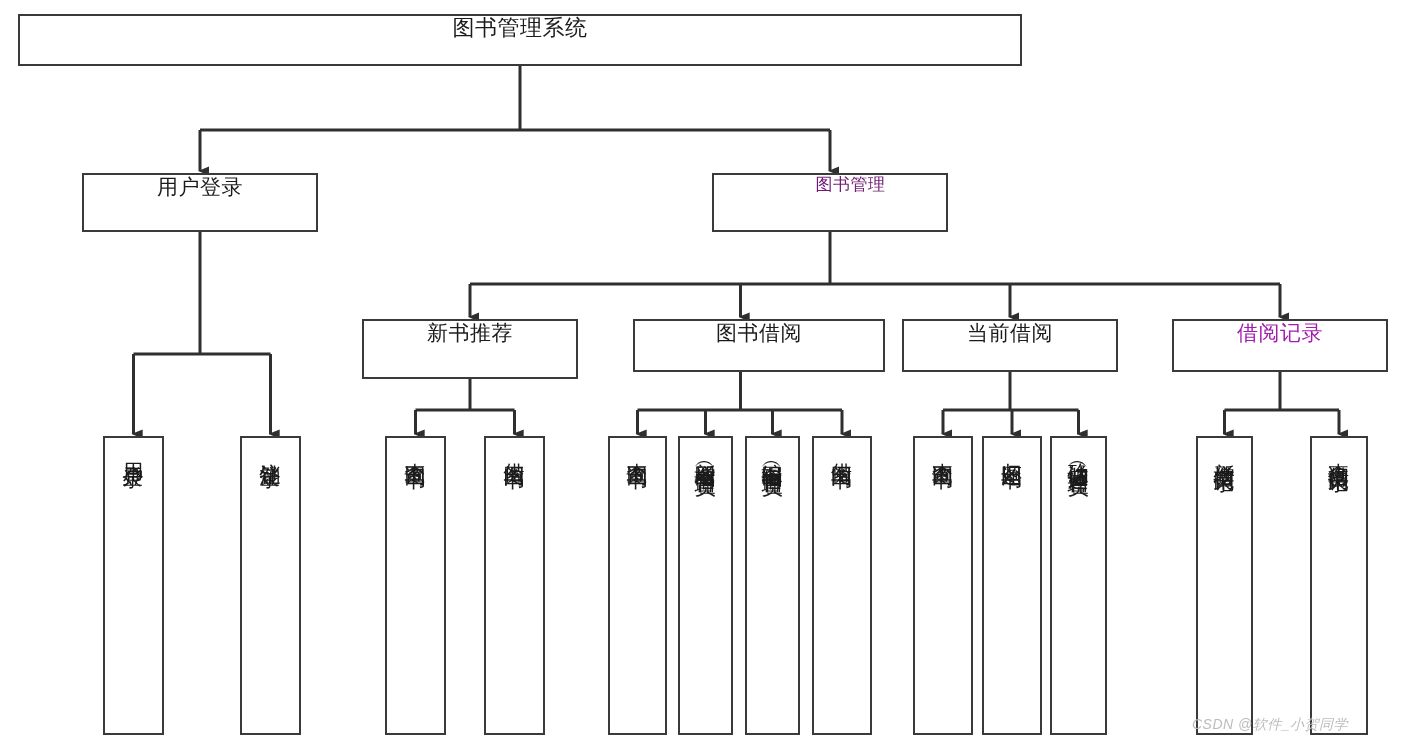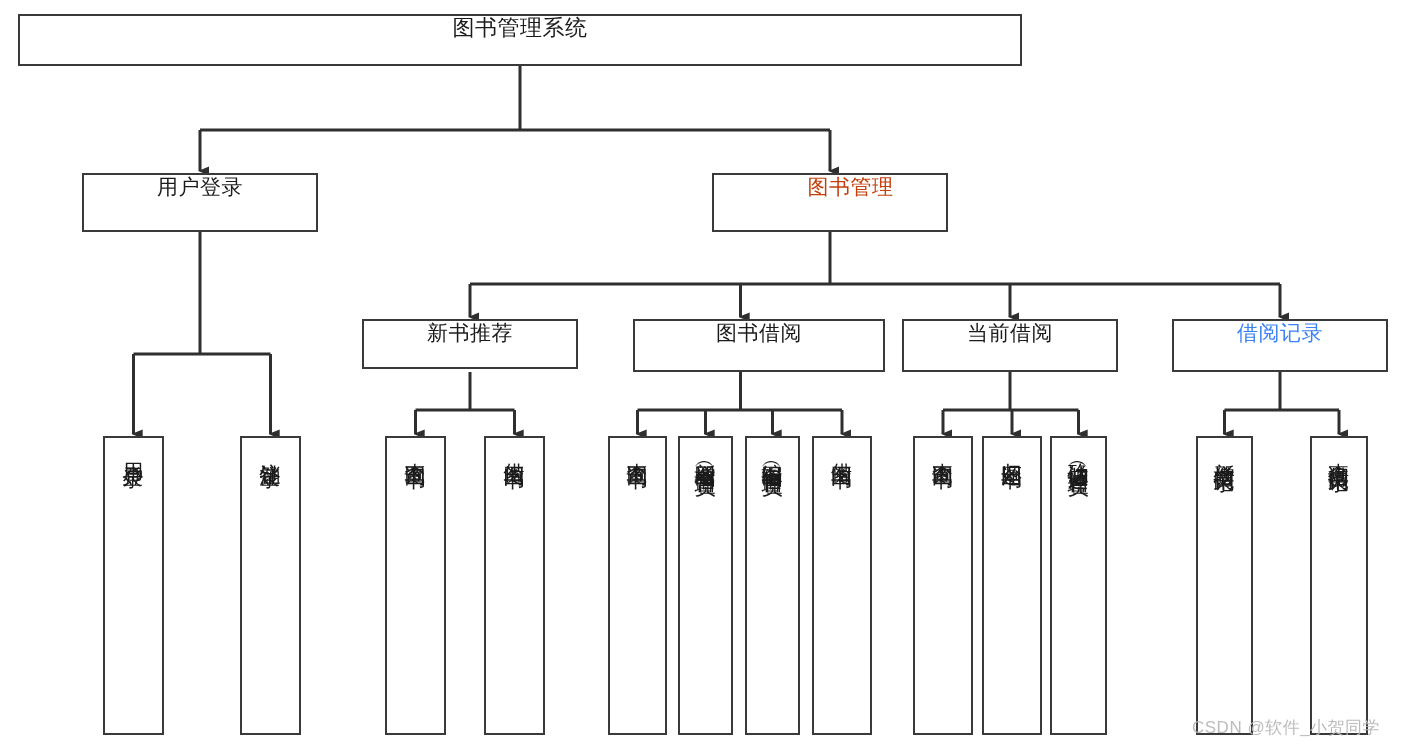--- a/index.html
+++ b/index.html
@@ -49,25 +49,26 @@
     line-height: 1.0;
   }
   .node-box.vertical {
     align-items: flex-start;
     justify-content: center;
     padding-top: 8px;
   }
   .watermark {
     position: absolute;
     color: #b9b9b9;
-    font-size: 17px;
+    font-size: 14px;
     letter-spacing: 0.5px;
     white-space: nowrap;
     opacity: 0.95;
     pointer-events: none;
+    font-style: italic;
   }
 </style>
 </head>
 <body>
 
 <div id="stage">
 
   <svg id="diagram-svg" viewBox="0 0 1405 747" xmlns="http://www.w3.org/2000/svg">
     <defs>
       <marker id="arrow" viewBox="0 0 12 12" refX="6" refY="10" markerWidth="11" markerHeight="11" orient="auto-start-reverse" markerUnits="userSpaceOnUse">
@@ -112,33 +113,33 @@
   </svg>
 
   <div id="node-layer">
       <div class="node-box" style="left: 18px; top: 14px; width: 1004px; height: 52px; border-color: rgb(58, 58, 58); background: rgb(255, 255, 255);">
         <span class="node-label" style="color: rgb(27, 27, 27); font-size: 22px;">图书管理系统</span>
       </div>
       <div class="node-box" style="left: 82px; top: 173px; width: 236px; height: 59px; border-color: rgb(58, 58, 58); background: rgb(255, 255, 255);">
         <span class="node-label" style="color: rgb(27, 27, 27); font-size: 21px;">用户登录</span>
       </div>
       <div class="node-box" style="left: 712px; top: 173px; width: 236px; height: 59px; border-color: rgb(58, 58, 58); background: rgb(255, 255, 255);">
-        <span class="node-label" style="color: #c2410c; font-size: 21px; margin-left: 41px;">图书管理</span>
+        <span class="node-label" style="color: #701a75; font-size: 17px; margin-left: 41px;">图书管理</span>
       </div>
-      <div class="node-box" style="left: 362px; top: 319px; width: 216px; height: 50px; border-color: rgb(58, 58, 58); background: rgb(255, 255, 255);">
+      <div class="node-box" style="left: 362px; top: 319px; width: 216px; height: 60px; border-color: rgb(58, 58, 58); background: rgb(255, 255, 255);">
         <span class="node-label" style="color: rgb(27, 27, 27); font-size: 21px;">新书推荐</span>
       </div>
       <div class="node-box" style="left: 633px; top: 319px; width: 252px; height: 53px; border-color: rgb(58, 58, 58); background: rgb(255, 255, 255);">
         <span class="node-label" style="color: rgb(27, 27, 27); font-size: 21px;">图书借阅</span>
       </div>
       <div class="node-box" style="left: 902px; top: 319px; width: 216px; height: 53px; border-color: rgb(58, 58, 58); background: rgb(255, 255, 255);">
         <span class="node-label" style="color: rgb(27, 27, 27); font-size: 21px;">当前借阅</span>
       </div>
       <div class="node-box" style="left: 1172px; top: 319px; width: 216px; height: 53px; border-color: rgb(58, 58, 58); background: rgb(255, 255, 255);">
-        <span class="node-label" style="color: #3b82f6; font-size: 21px;">借阅记录</span>
+        <span class="node-label" style="color: #a21caf; font-size: 21px;">借阅记录</span>
       </div>
       <div class="node-box vertical" style="left: 103px; top: 436px; width: 61px; height: 299px; border-color: rgb(58, 58, 58); background: rgb(255, 255, 255);">
         <span class="node-label" style="color: rgb(27, 27, 27); font-size: 21px;">用户登录</span>
       </div>
       <div class="node-box vertical" style="left: 240px; top: 436px; width: 61px; height: 299px; border-color: rgb(58, 58, 58); background: rgb(255, 255, 255);">
         <span class="node-label" style="color: rgb(27, 27, 27); font-size: 21px;">注销登录</span>
       </div>
       <div class="node-box vertical" style="left: 385px; top: 436px; width: 61px; height: 299px; border-color: rgb(58, 58, 58); background: rgb(255, 255, 255);">
         <span class="node-label" style="color: rgb(27, 27, 27); font-size: 21px;">查询图书</span>
       </div>

